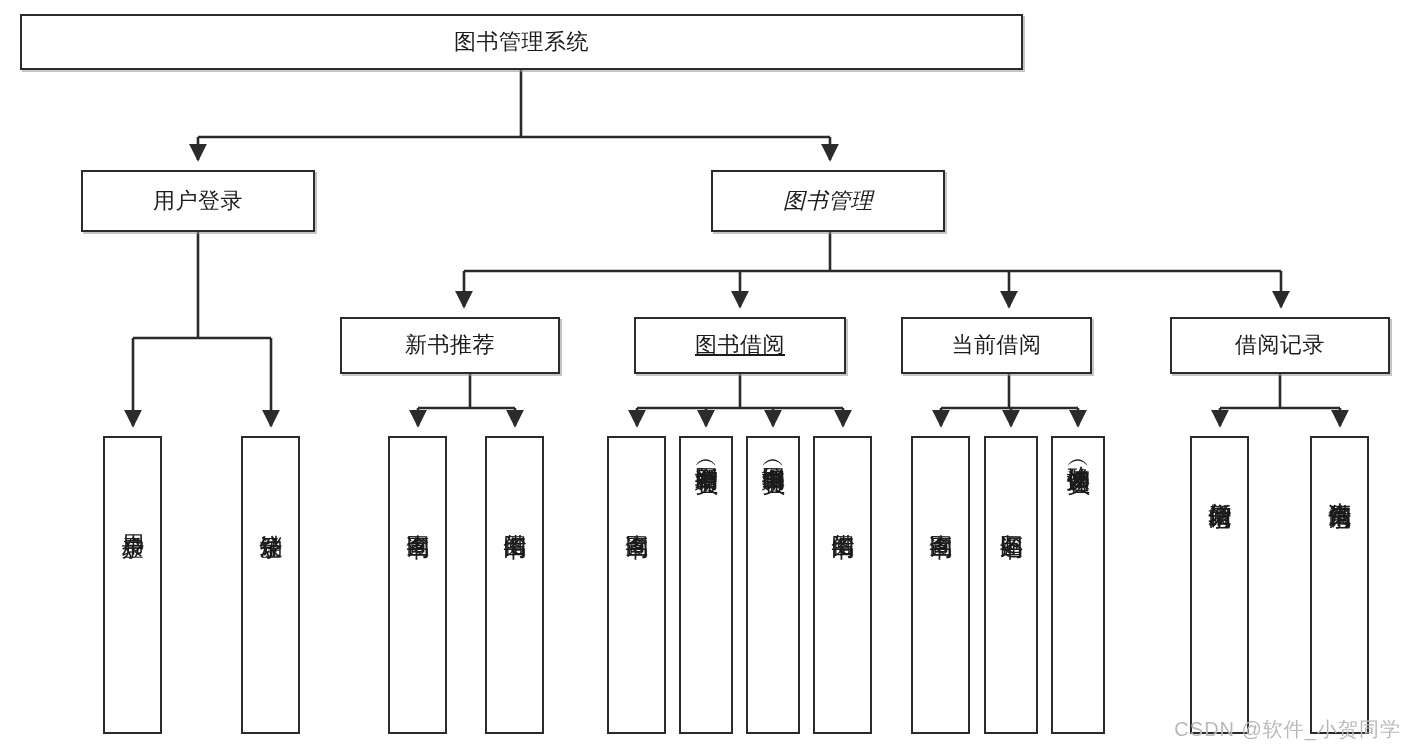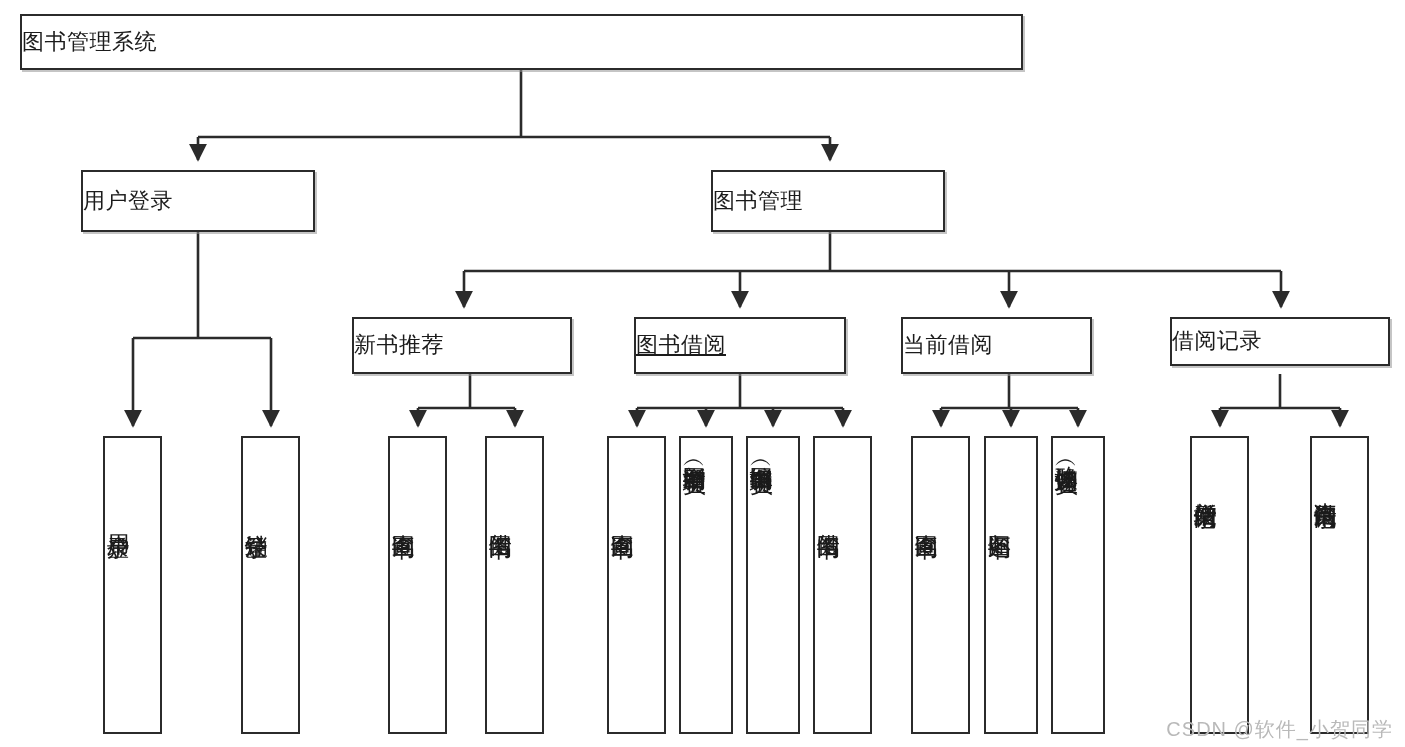--- a/index.html
+++ b/index.html
@@ -11,20 +11,21 @@
   #canvas{position:relative;width:1405px;height:747px;background:#fff;}
   svg.edges{position:absolute;left:0;top:0;width:1405px;height:747px;}
 
   .node{
     position:absolute;
     box-sizing:border-box;
     background:#ffffff;
     border:2.5px solid #2b2b2b;
     display:flex;
     align-items:center;
+    justify-content:center;
     color:#1b1b1b;
   }
   .node.shadow{ box-shadow:2px 2px 0 0 rgba(150,150,150,0.55); }
 
   .node .lbl{
     font-size:22px;
     line-height:1.1;
     letter-spacing:0.5px;
     white-space:nowrap;
   }
@@ -39,21 +40,21 @@
     letter-spacing:1px;
     white-space:normal;
     max-height:285px;
   }
   .node.vert.mid .lbl{ margin-top:72px; }
   .node.vert.mid2 .lbl{ margin-top:40px; }
   .node.vert.tall .lbl{ margin-top:4px; }
 
   .watermark{
     position:absolute;
-    right:12px;
+    right:4px;
     bottom:4px;
     font-size:20px;
     color:#b9b9b9;
     letter-spacing:1px;
     white-space:nowrap;
     pointer-events:none;
   }
 </style>
 </head>
 <body>
@@ -110,34 +111,34 @@
     </g>
   </svg>
 
   <div class="node shadow" style="left:20px;top:14px;width:1003px;height:56px;">
     <span class="lbl">图书管理系统</span>
   </div>
 
   <div class="node shadow" style="left:81px;top:170px;width:234px;height:62px;">
     <span class="lbl">用户登录</span>
   </div>
-  <div class="node shadow" style="left:711px;top:170px;width:234px;height:62px;">
+  <div class="node shadow" style="left:711px;top:170px;width:234px;height:62px;font-style:italic;">
     <span class="lbl">图书管理</span>
   </div>
 
-  <div class="node shadow" style="left:352px;top:317px;width:220px;height:57px;">
+  <div class="node shadow" style="left:340px;top:317px;width:220px;height:57px;">
     <span class="lbl">新书推荐</span>
   </div>
   <div class="node shadow" style="left:634px;top:317px;width:212px;height:57px;text-decoration:underline;">
     <span class="lbl">图书借阅</span>
   </div>
   <div class="node shadow" style="left:901px;top:317px;width:191px;height:57px;">
     <span class="lbl">当前借阅</span>
   </div>
-  <div class="node shadow" style="left:1170px;top:317px;width:220px;height:49px;">
+  <div class="node shadow" style="left:1170px;top:317px;width:220px;height:57px;">
     <span class="lbl">借阅记录</span>
   </div>
 
   <div class="node vert mid" style="left:103px;top:436px;width:59px;height:298px;">
     <span class="lbl">用户登录</span>
   </div>
   <div class="node vert mid" style="left:241px;top:436px;width:59px;height:298px;">
     <span class="lbl">注销登录</span>
   </div>
 

